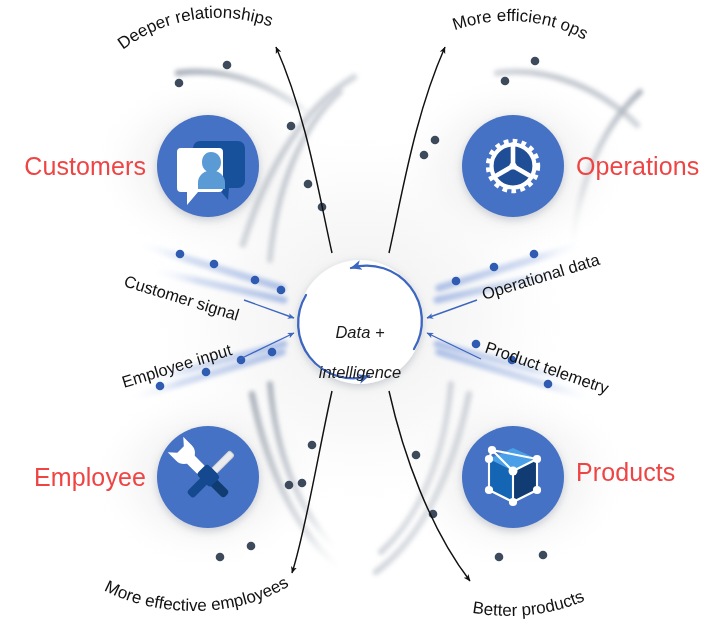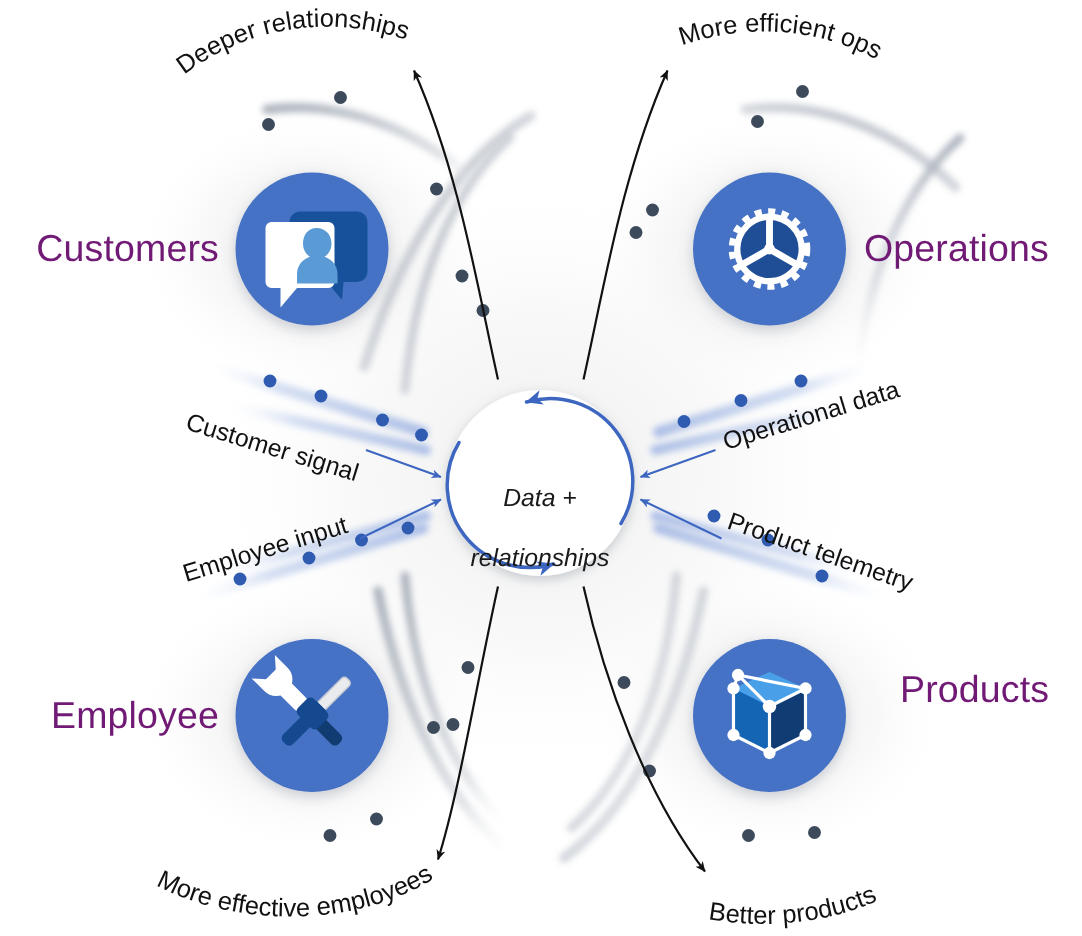--- a/index.html
+++ b/index.html
@@ -3,21 +3,21 @@
 <meta charset="utf-8">
 <style>
   html,body{margin:0;padding:0;background:#ffffff;}
   body{width:721px;height:624px;overflow:hidden;
        font-family:"Liberation Sans","DejaVu Sans",sans-serif;}
   #stage{position:relative;width:721px;height:624px;background:#ffffff;}
   #stage svg.layer{position:absolute;left:0;top:0;width:721px;height:624px;}
 
   .node-label{
     position:absolute;
-    color:#701a75;
+    color:#ef4444;
     font-size:25px;
     font-weight:400;
     white-space:nowrap;
     letter-spacing:.1px;
   }
   .node-label.right{text-align:left;}
   .node-label.left{text-align:right;}
 
   .center-text{
     position:absolute;
@@ -287,20 +287,20 @@
 
     <text class="flow-txt" x="123" y="286" transform="rotate(17 123 286)">Customer signal</text>
     <text class="flow-txt" x="124" y="388" transform="rotate(-17 124 388)">Employee input</text>
     <text class="flow-txt" x="484" y="300" transform="rotate(-17 484 300)">Operational data</text>
     <text class="flow-txt" x="484" y="352" transform="rotate(19 484 352)">Product telemetry</text>
   </svg>
 
   <div class="node-label left" style="left:6px;  top:152px; width:140px;">Customers</div>
   <div class="node-label right" style="left:576px;top:152px;">Operations</div>
   <div class="node-label left" style="left:6px;  top:463px; width:140px;">Employee</div>
-  <div class="node-label right" style="left:576px;top:446px;margin-left:24px;">Products</div>
+  <div class="node-label right" style="left:576px;top:458px;">Products</div>
 
   <div class="center-text" style="left:300px;top:302px;font-style:italic;">
     <div>Data +</div>
-    <div>relationships</div>
+    <div>intelligence</div>
   </div>
 
 </div>
 
 </body></html>

